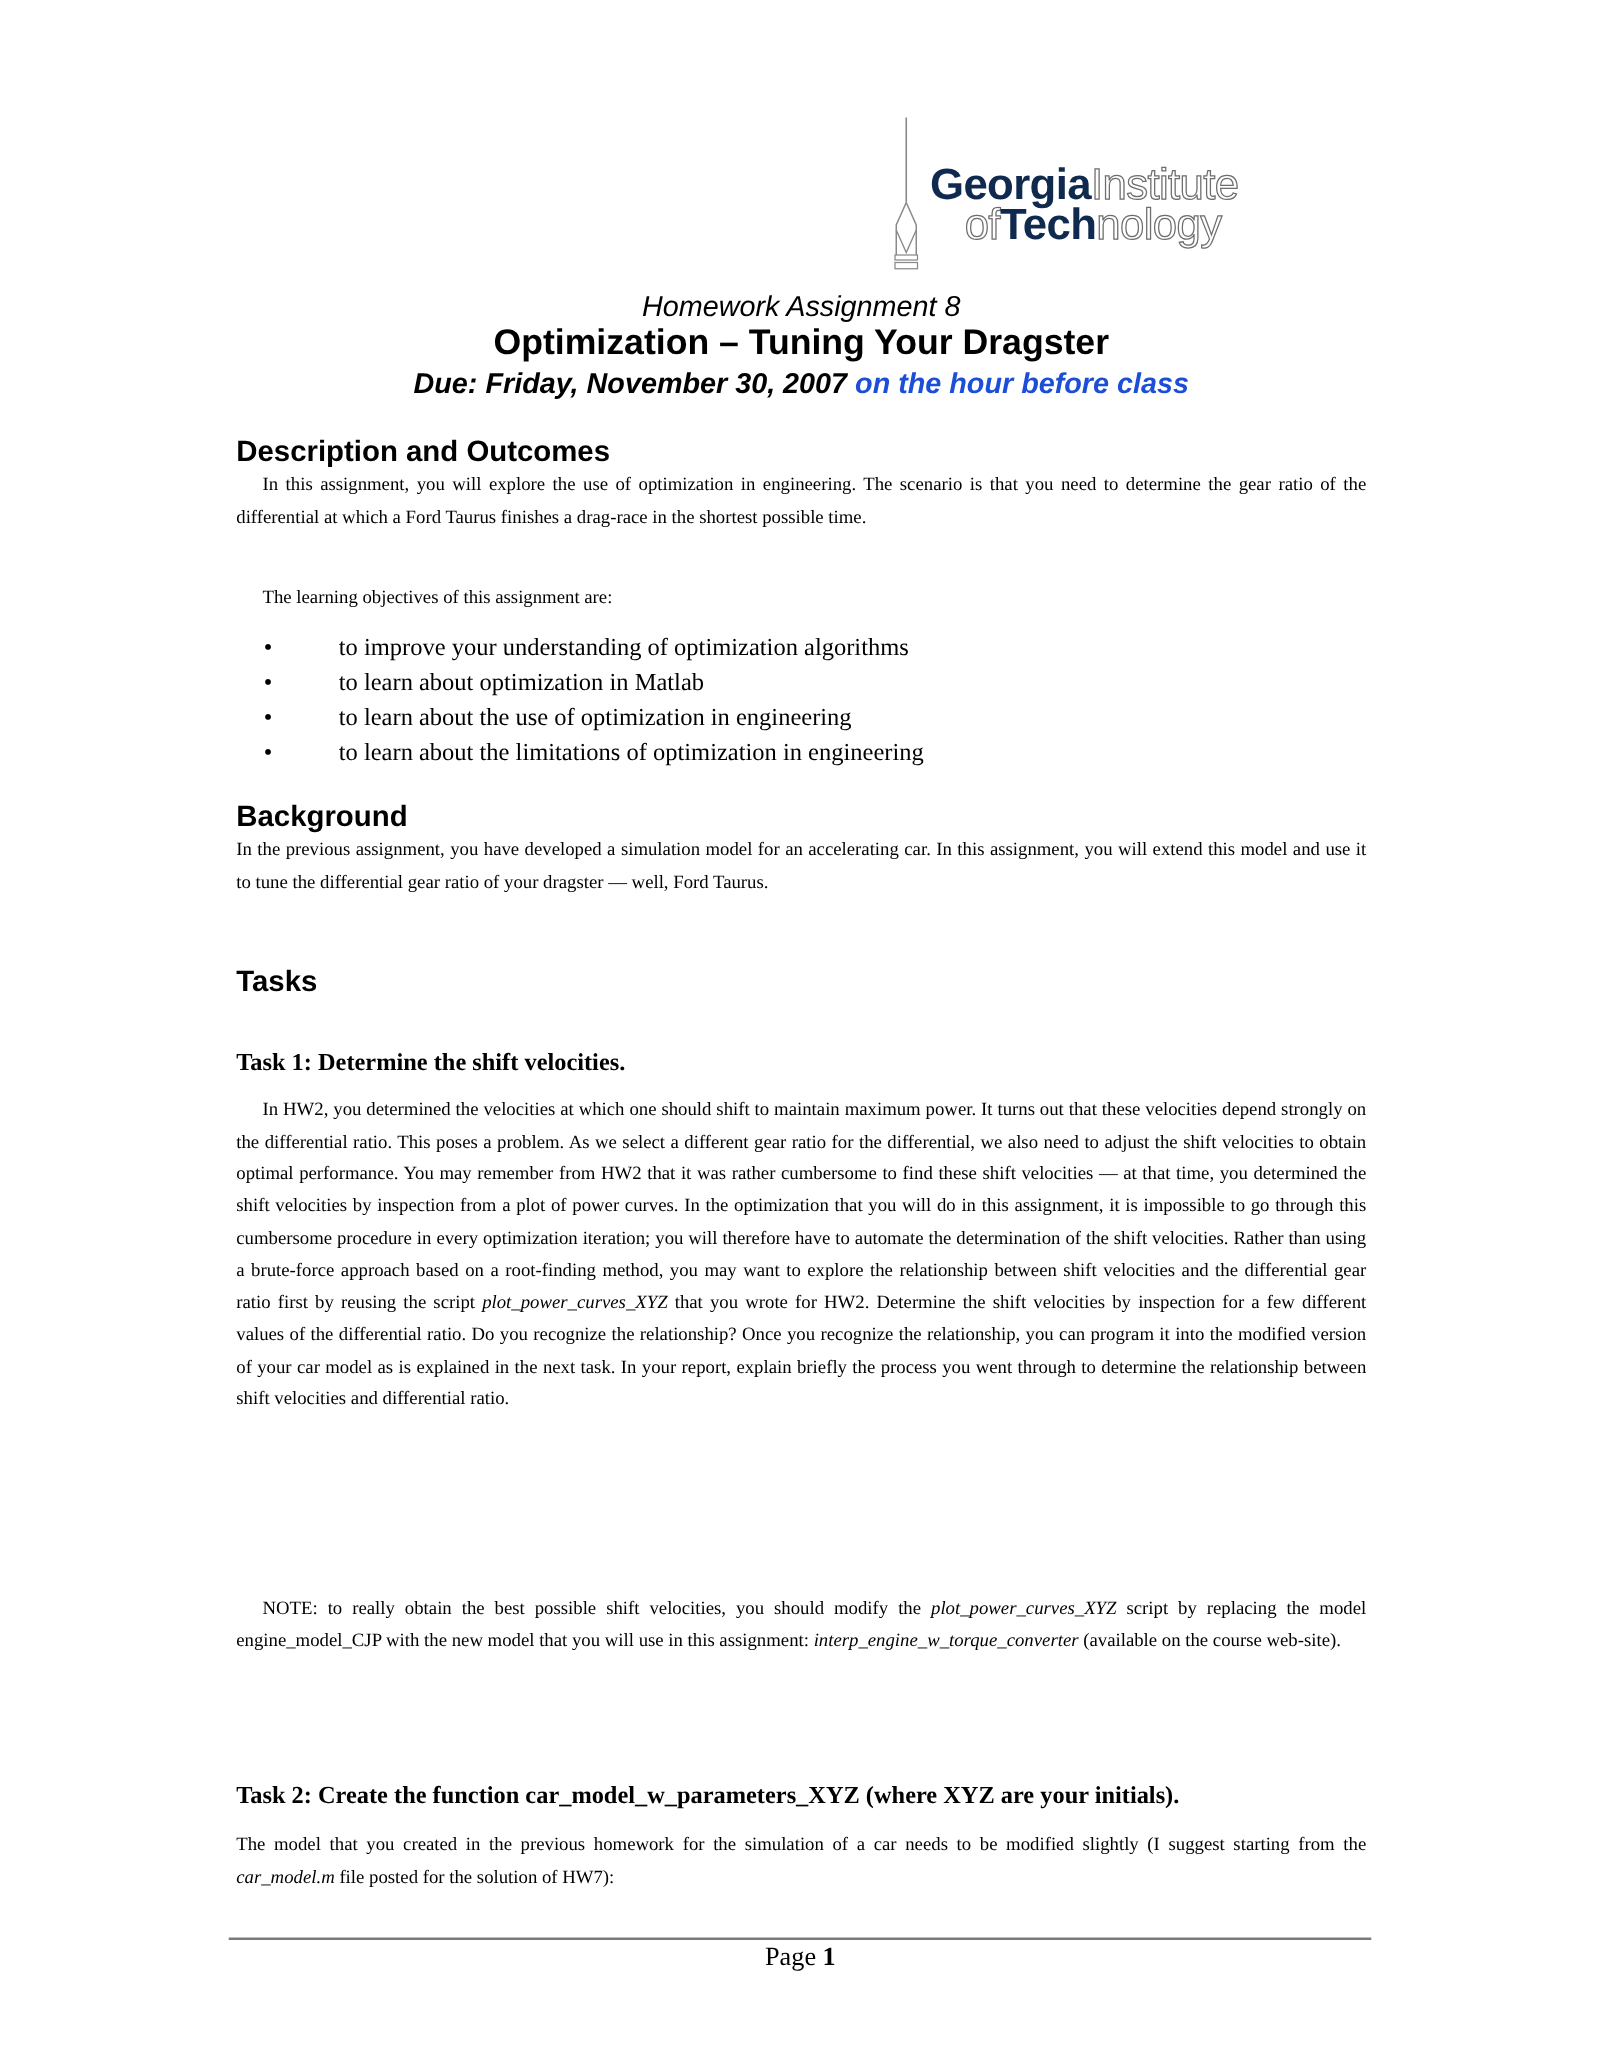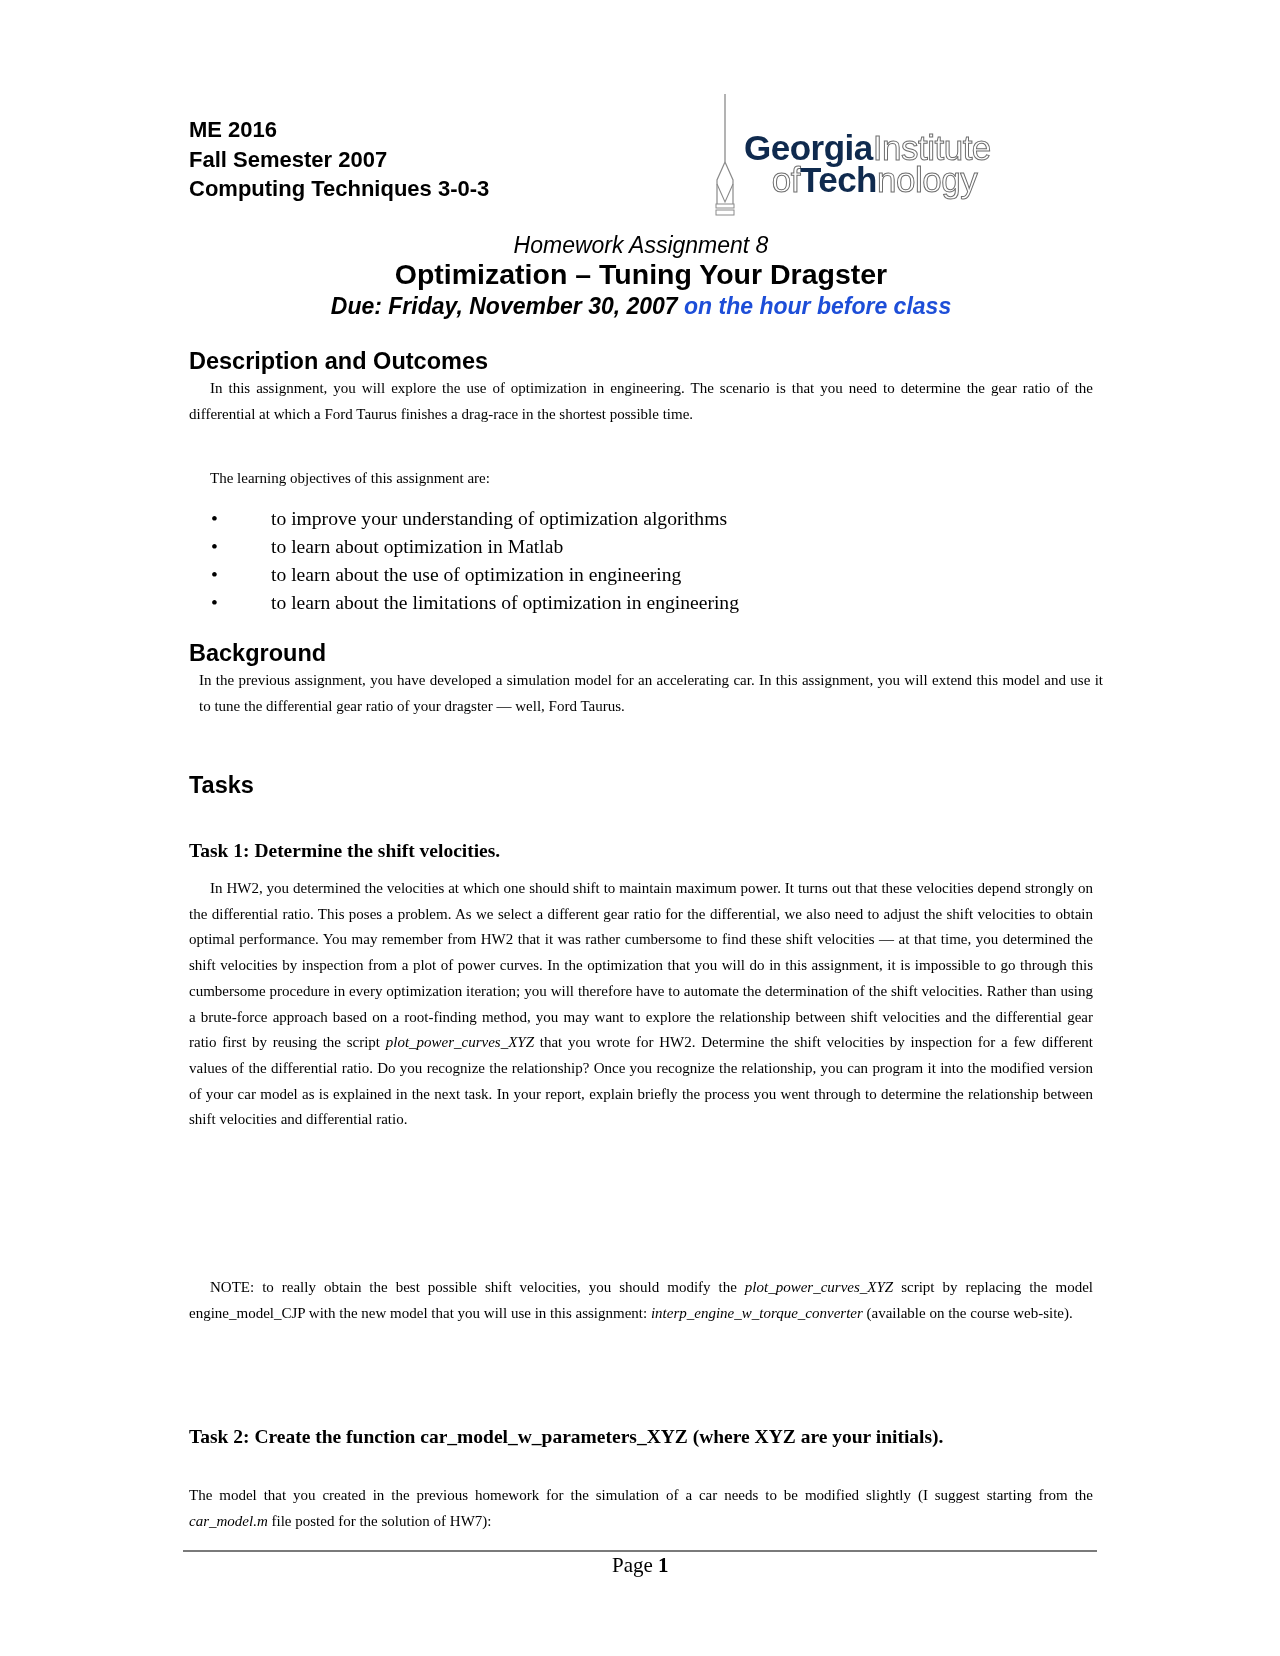--- a/index.html
+++ b/index.html
@@ -38,25 +38,20 @@
   .bullets li .dot { position: absolute; left: 0; top: 0; }
 
   .footer-rule { position: absolute; left: 183px; top: 1550px; width: 914px; height: 0; border-top: 2px solid #7a7a7a; }
   .page-num { position: absolute; left: 612px; top: 1553px; font-size: 21px; }
 </style>
 </head>
 <body>
 
 <div class="page">
 
-  <div class="course sans">
-    <div>ME 2016</div>
-    <div>Fall Semester 2007</div>
-    <div>Computing Techniques 3-0-3</div>
-  </div>
 
   <div class="logo">
     <svg class="logo-spire" width="30" height="125" viewBox="0 0 30 125">
       <line x1="11" y1="2" x2="11" y2="70" stroke="#8a8a8a" stroke-width="1.3"></line>
       <path d="M11 70 L3 88 L3 112 M11 70 L19 88 L19 112" fill="none" stroke="#8a8a8a" stroke-width="1.2"></path>
       <path d="M3 92 L11 110 L19 92" fill="none" stroke="#8a8a8a" stroke-width="1.1"></path>
       <rect x="2" y="112" width="18" height="4" fill="none" stroke="#8a8a8a" stroke-width="1"></rect>
       <rect x="2" y="118" width="18" height="5" fill="none" stroke="#8a8a8a" stroke-width="1"></rect>
     </svg>
     <div class="logo-text">
@@ -80,28 +75,28 @@
   <div class="para indent serif" style="top:376px;">In this assignment, you will explore the use of optimization in engineering.  The scenario is that you need to determine the gear ratio of the differential at which a Ford Taurus finishes a drag-race in the shortest possible time.</div>
   <div class="para indent serif" style="top:466px;">The learning objectives of this assignment are:</div>
   <ul class="bullets serif">
     <li><span class="dot">•</span><span>to improve your understanding of optimization algorithms</span></li>
     <li><span class="dot">•</span><span>to learn about optimization in Matlab</span></li>
     <li><span class="dot">•</span><span>to learn about the use of optimization in engineering</span></li>
     <li><span class="dot">•</span><span>to learn about the limitations of optimization in engineering</span></li>
   </ul>
 
   <div class="h2 sans" style="top:640px;">Background</div>
-  <div class="para serif" style="top:668px;margin-left:10px;">In the previous assignment, you have developed a simulation model for an accelerating car.  In this assignment, you will extend this model and use it to tune the differential gear ratio of your dragster — well, Ford Taurus.</div>
+  <div class="para serif" style="top:668px;">In the previous assignment, you have developed a simulation model for an accelerating car.  In this assignment, you will extend this model and use it to tune the differential gear ratio of your dragster — well, Ford Taurus.</div>
 
   <div class="h2 sans" style="top:772px;">Tasks</div>
 
   <div class="h3 serif" style="top:840px;text-align:center;">Task 1: Determine the shift velocities.</div>
   <div class="para indent serif" style="top:876px;"><span>In HW2, you determined the velocities at which one should shift to maintain maximum power. It turns out that these velocities depend strongly on the differential ratio.  This poses a problem. As we select a different gear ratio for the differential, we also need to adjust the shift velocities to obtain optimal performance.  You may remember from HW2 that it was rather cumbersome to find these shift velocities — at that time, you determined the shift velocities by inspection from a plot of power curves.  In the optimization that you will do in this assignment, it is impossible to go through this cumbersome procedure in every optimization iteration; you will therefore have to automate the determination of the shift velocities.  Rather than using a brute-force approach based on a root-finding method, you may want to explore the relationship between shift velocities and the differential gear ratio first by reusing the script </span><i>plot_power_curves_XYZ</i><span> that you wrote for HW2.  Determine the shift velocities by inspection for a few different values of the differential ratio.  Do you recognize the relationship?  Once you recognize the relationship, you can program it into the modified version of your car model as is explained in the next task.  In your report, explain briefly the process you went through to determine the relationship between shift velocities and differential ratio.</span></div>
 
   <div class="para indent serif" style="top:1275px;"><span>NOTE: to really obtain the best possible shift velocities, you should modify the </span><i>plot_power_curves_XYZ</i><span> script by replacing the model engine_model_CJP with the new model that you will use in this assignment:  </span><i>interp_engine_w_torque_converter</i><span> (available on the course web-site).</span></div>
 
   <div class="h3 serif" style="top:1426px;">Task 2: Create the function car_model_w_parameters_XYZ (where XYZ are your initials).</div>
-  <div class="para serif" style="top:1464px;margin-top:19px;"><span>The model that you created in the previous homework for the simulation of a car needs to be modified slightly (I suggest starting from the </span><i>car_model.m</i><span> file posted for the solution of HW7):</span></div>
+  <div class="para serif" style="top:1464px;"><span>The model that you created in the previous homework for the simulation of a car needs to be modified slightly (I suggest starting from the </span><i>car_model.m</i><span> file posted for the solution of HW7):</span></div>
 
   <div class="footer-rule"></div>
   <div class="page-num serif"><span>Page</span> <b>1</b></div>
 
 </div>
 
 </body></html>

